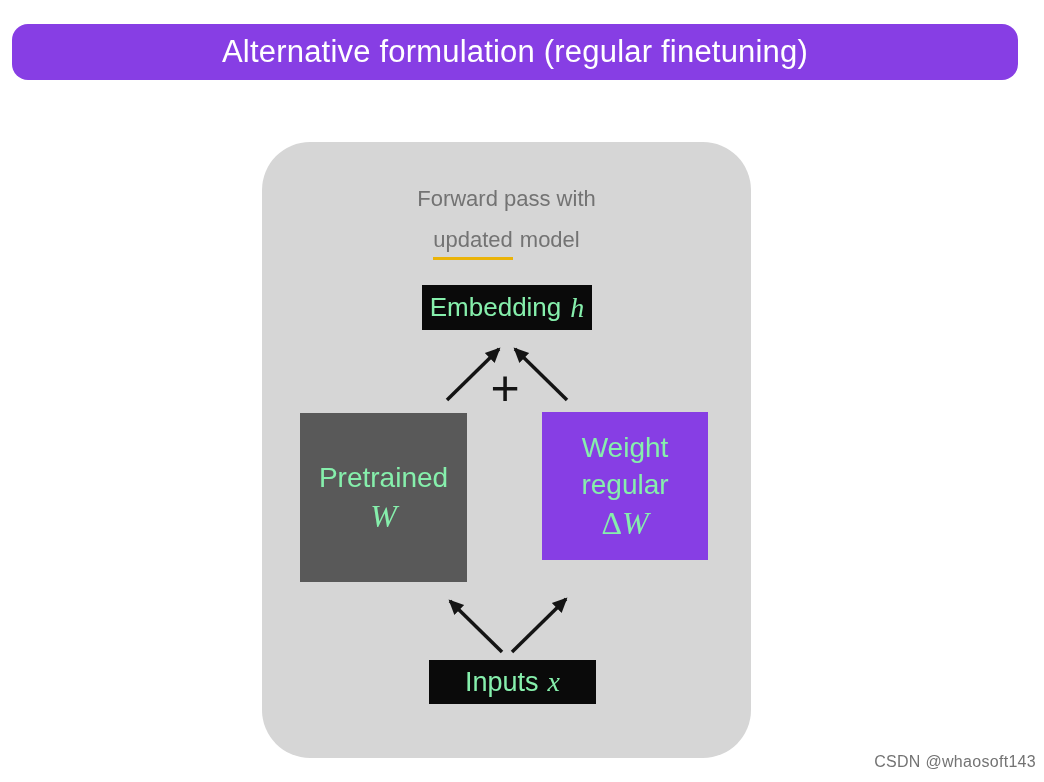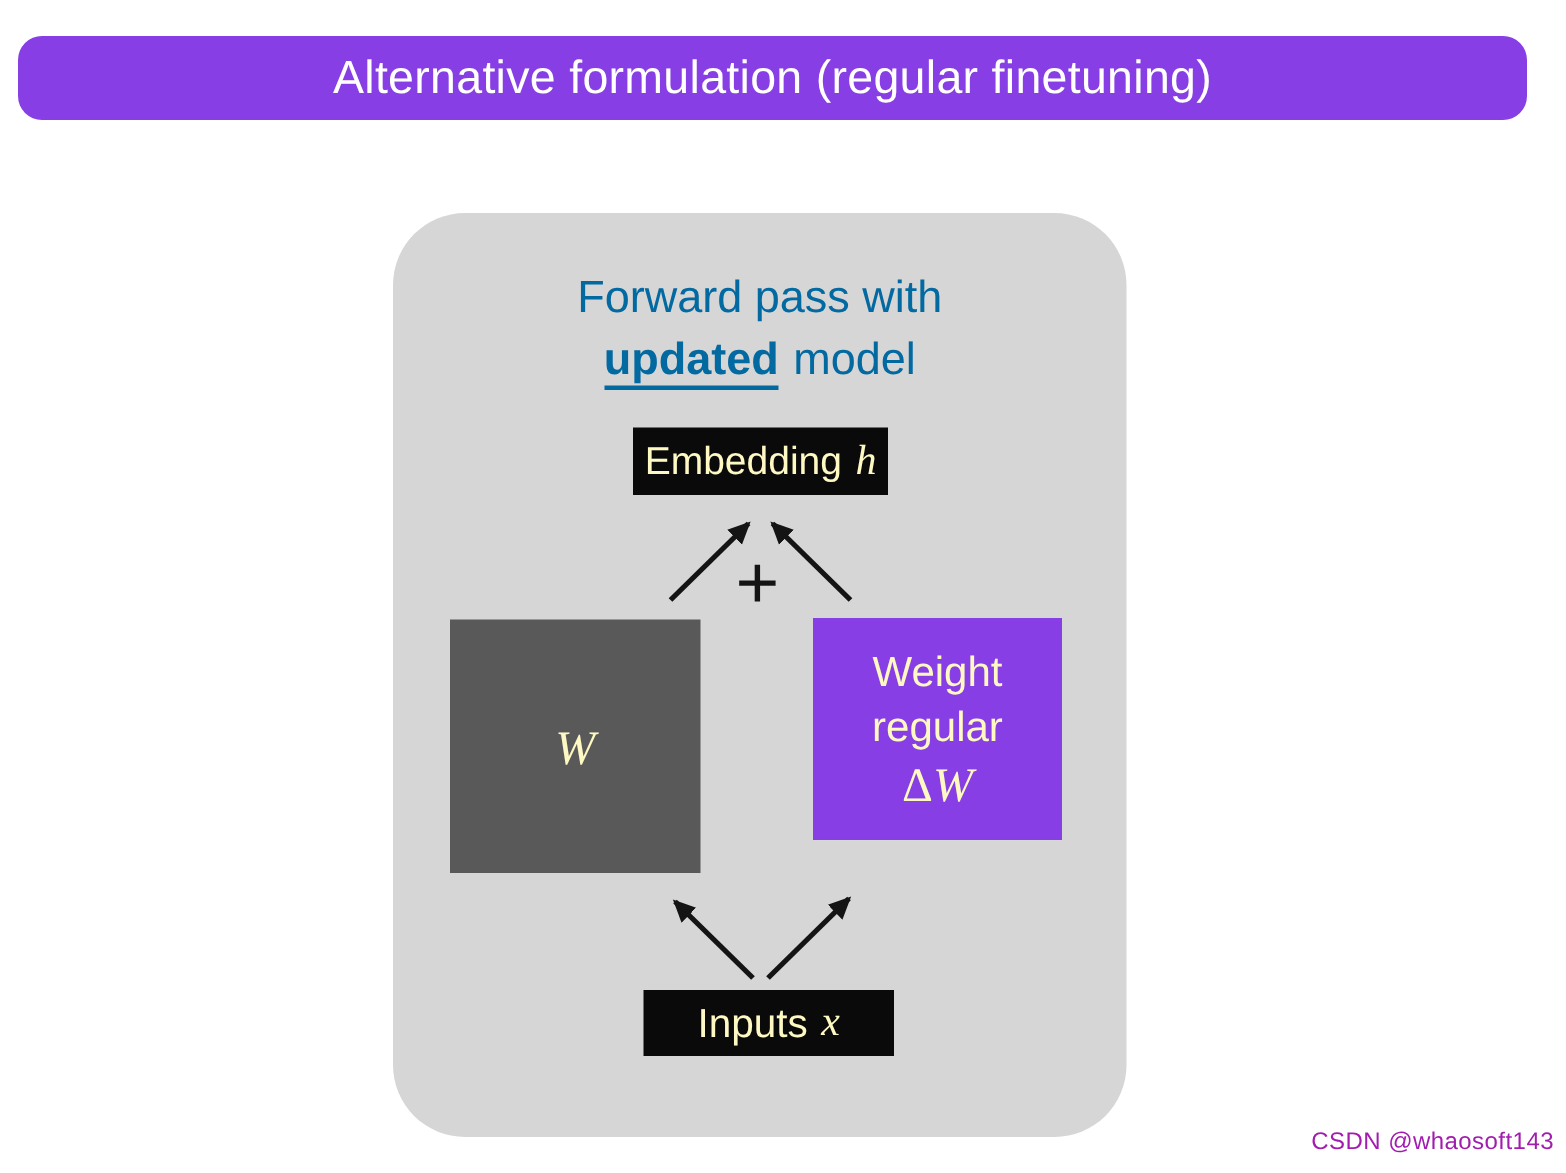--- a/index.html
+++ b/index.html
@@ -19,32 +19,32 @@
 
   
   .panel{
     left:262px;top:142px;width:489px;height:616px;border-radius:48px;
     background:#D6D6D6;
   }
 
   
   .panel-title{
     left:262px;top:178px;width:489px;text-align:center;
-    font-size:30px;line-height:41px;color:#0369a1;
+    font-size:22px;line-height:41px;color:#737373;
   }
   .emph{
-    font-weight:bold;border-bottom:3px solid #0369a1;
+    font-weight:normal;border-bottom:3px solid #eab308;
     padding-bottom:1px;display:inline-block;line-height:33px;
   }
   .gap{margin-left:0.32em;}
 
   
   .node{
     display:flex;align-items:center;justify-content:center;
-    color:#fef9c3;
+    color:#86efac;
   }
   .embedding{
     left:422px;top:285px;width:170px;height:45px;background:#0A0A0A;font-size:26px;
   }
   .inputs{
     left:429px;top:660px;width:167px;height:44px;background:#0A0A0A;font-size:27px;
   }
   .pretrained{
     left:300px;top:413px;width:167px;height:169px;background:#595959;
     flex-direction:column;font-size:28px;line-height:37px;
@@ -61,21 +61,21 @@
 
   .plus{
     left:477px;top:360px;width:56px;height:56px;
     display:flex;align-items:center;justify-content:center;
     font-size:50px;font-weight:300;color:#141414;
   }
 
   .arrow-layer{left:0;top:0;width:1044px;height:782px;pointer-events:none;}
 
   .watermark{
-    right:8px;top:753px;font-size:16px;color:#a21caf;letter-spacing:0.3px;
+    right:8px;top:753px;font-size:16px;color:#737373;letter-spacing:0.3px;
   }
 </style>
 </head>
 <body>
 
 <div class="abs banner">
   <span>Alternative formulation (regular finetuning)</span>
 </div>
 
 <div class="abs panel"></div>
@@ -90,20 +90,21 @@
 </div>
 
 <div class="abs node embedding">
   <span>Embedding</span>
   <span class="mathv gap" style="font-size:28px;">h</span>
 </div>
 
 <div class="abs plus">+</div>
 
 <div class="abs node pretrained">
+  <div>Pretrained</div>
   <div class="mathv math-lg">W</div>
 </div>
 
 <div class="abs node weightupdate">
   <div>Weight</div>
   <div>regular</div>
   <div class="math-lg">
     <span class="mathv delta">Δ</span><span class="mathv">W</span>
   </div>
 </div>

